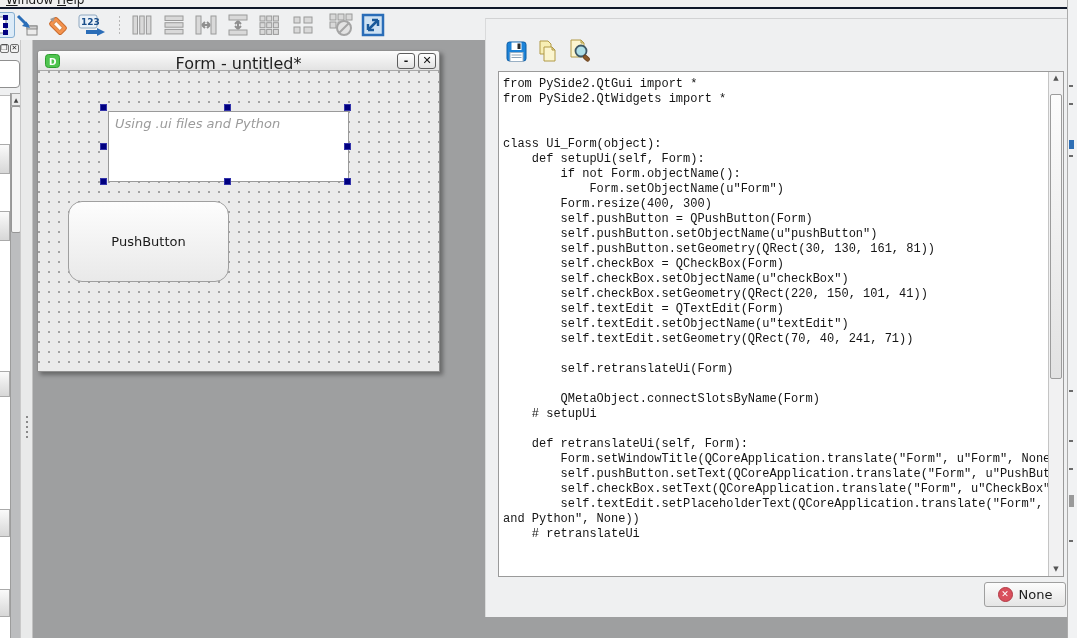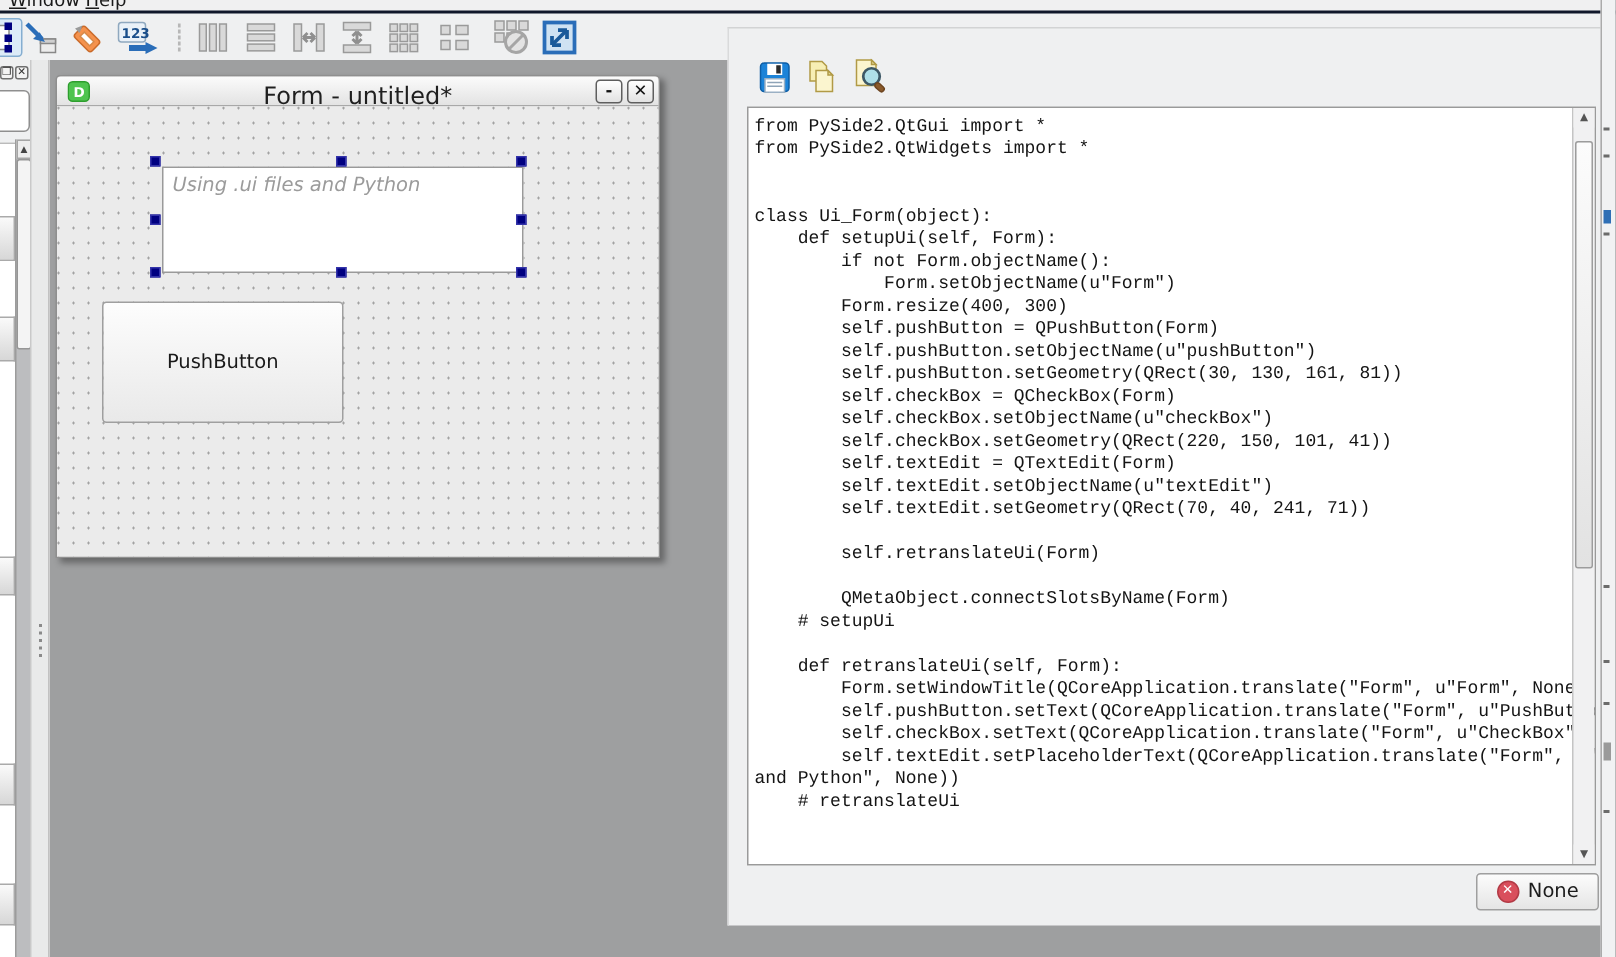--- a/index.html
+++ b/index.html
@@ -45,21 +45,21 @@
   #formwin-title{position:absolute;left:0;right:0;top:3px;text-align:center;font-size:16px;color:#1f1f1f;}
   .win-btn{position:absolute;top:2px;width:18px;height:16px;border:1px solid #5e5e5e;border-radius:3px;
            background:linear-gradient(#ffffff,#e2e2e2);text-align:center;font-size:11px;line-height:14px;font-weight:bold;color:#111;}
   #formwin-canvas{position:absolute;left:0;top:20px;width:401px;height:300px;background:#ebebeb;
      background-image:radial-gradient(#a3a3a3 0.9px,transparent 0.9px);background-size:10px 10px;background-position:6px 6px;}
 
   
   #w-textedit{position:absolute;left:70px;top:40px;width:241px;height:71px;background:#fff;border:1px solid #9a9a9a;}
   #w-textedit-ph{position:absolute;left:6px;top:4px;font-size:13px;color:#9b9b9b;font-style:italic;}
   .handle{position:absolute;width:7px;height:7px;background:#000080;border:1px solid #3333aa;}
-  #w-pushbutton{position:absolute;left:30px;top:130px;width:161px;height:81px;border:1px solid #9f9f9f;border-radius:3px;
+  #w-pushbutton{position:absolute;left:30px;top:130px;width:161px;height:81px;border:1px solid #9f9f9f;border-radius:14px;
                 background:linear-gradient(#fdfdfd,#e9e9e9);display:flex;align-items:center;justify-content:center;
                 font-size:13px;color:#1a1a1a;}
   #w-checkbox{position:absolute;left:220px;top:150px;width:101px;height:41px;display:flex;align-items:center;}
   #w-checkbox-ind{width:14px;height:14px;background:#fff;border:1px solid #8b8b8b;border-radius:2px;margin-right:5px;flex:0 0 auto;}
   #w-checkbox-label{font-size:13px;color:#1a1a1a;}
 
   
   #dialog{left:485px;top:18px;width:582px;height:599px;background:#eff0f1;border-top:1px solid #d2d3d4;border-left:1px solid #d9dadb;}
   .dlg-tool{position:absolute;top:19px;width:26px;height:26px;display:flex;align-items:center;justify-content:center;}
   #codebox{position:absolute;left:12px;top:52px;width:566px;height:506px;background:#ffffff;border:1px solid #9a9a9a;overflow:hidden;}

